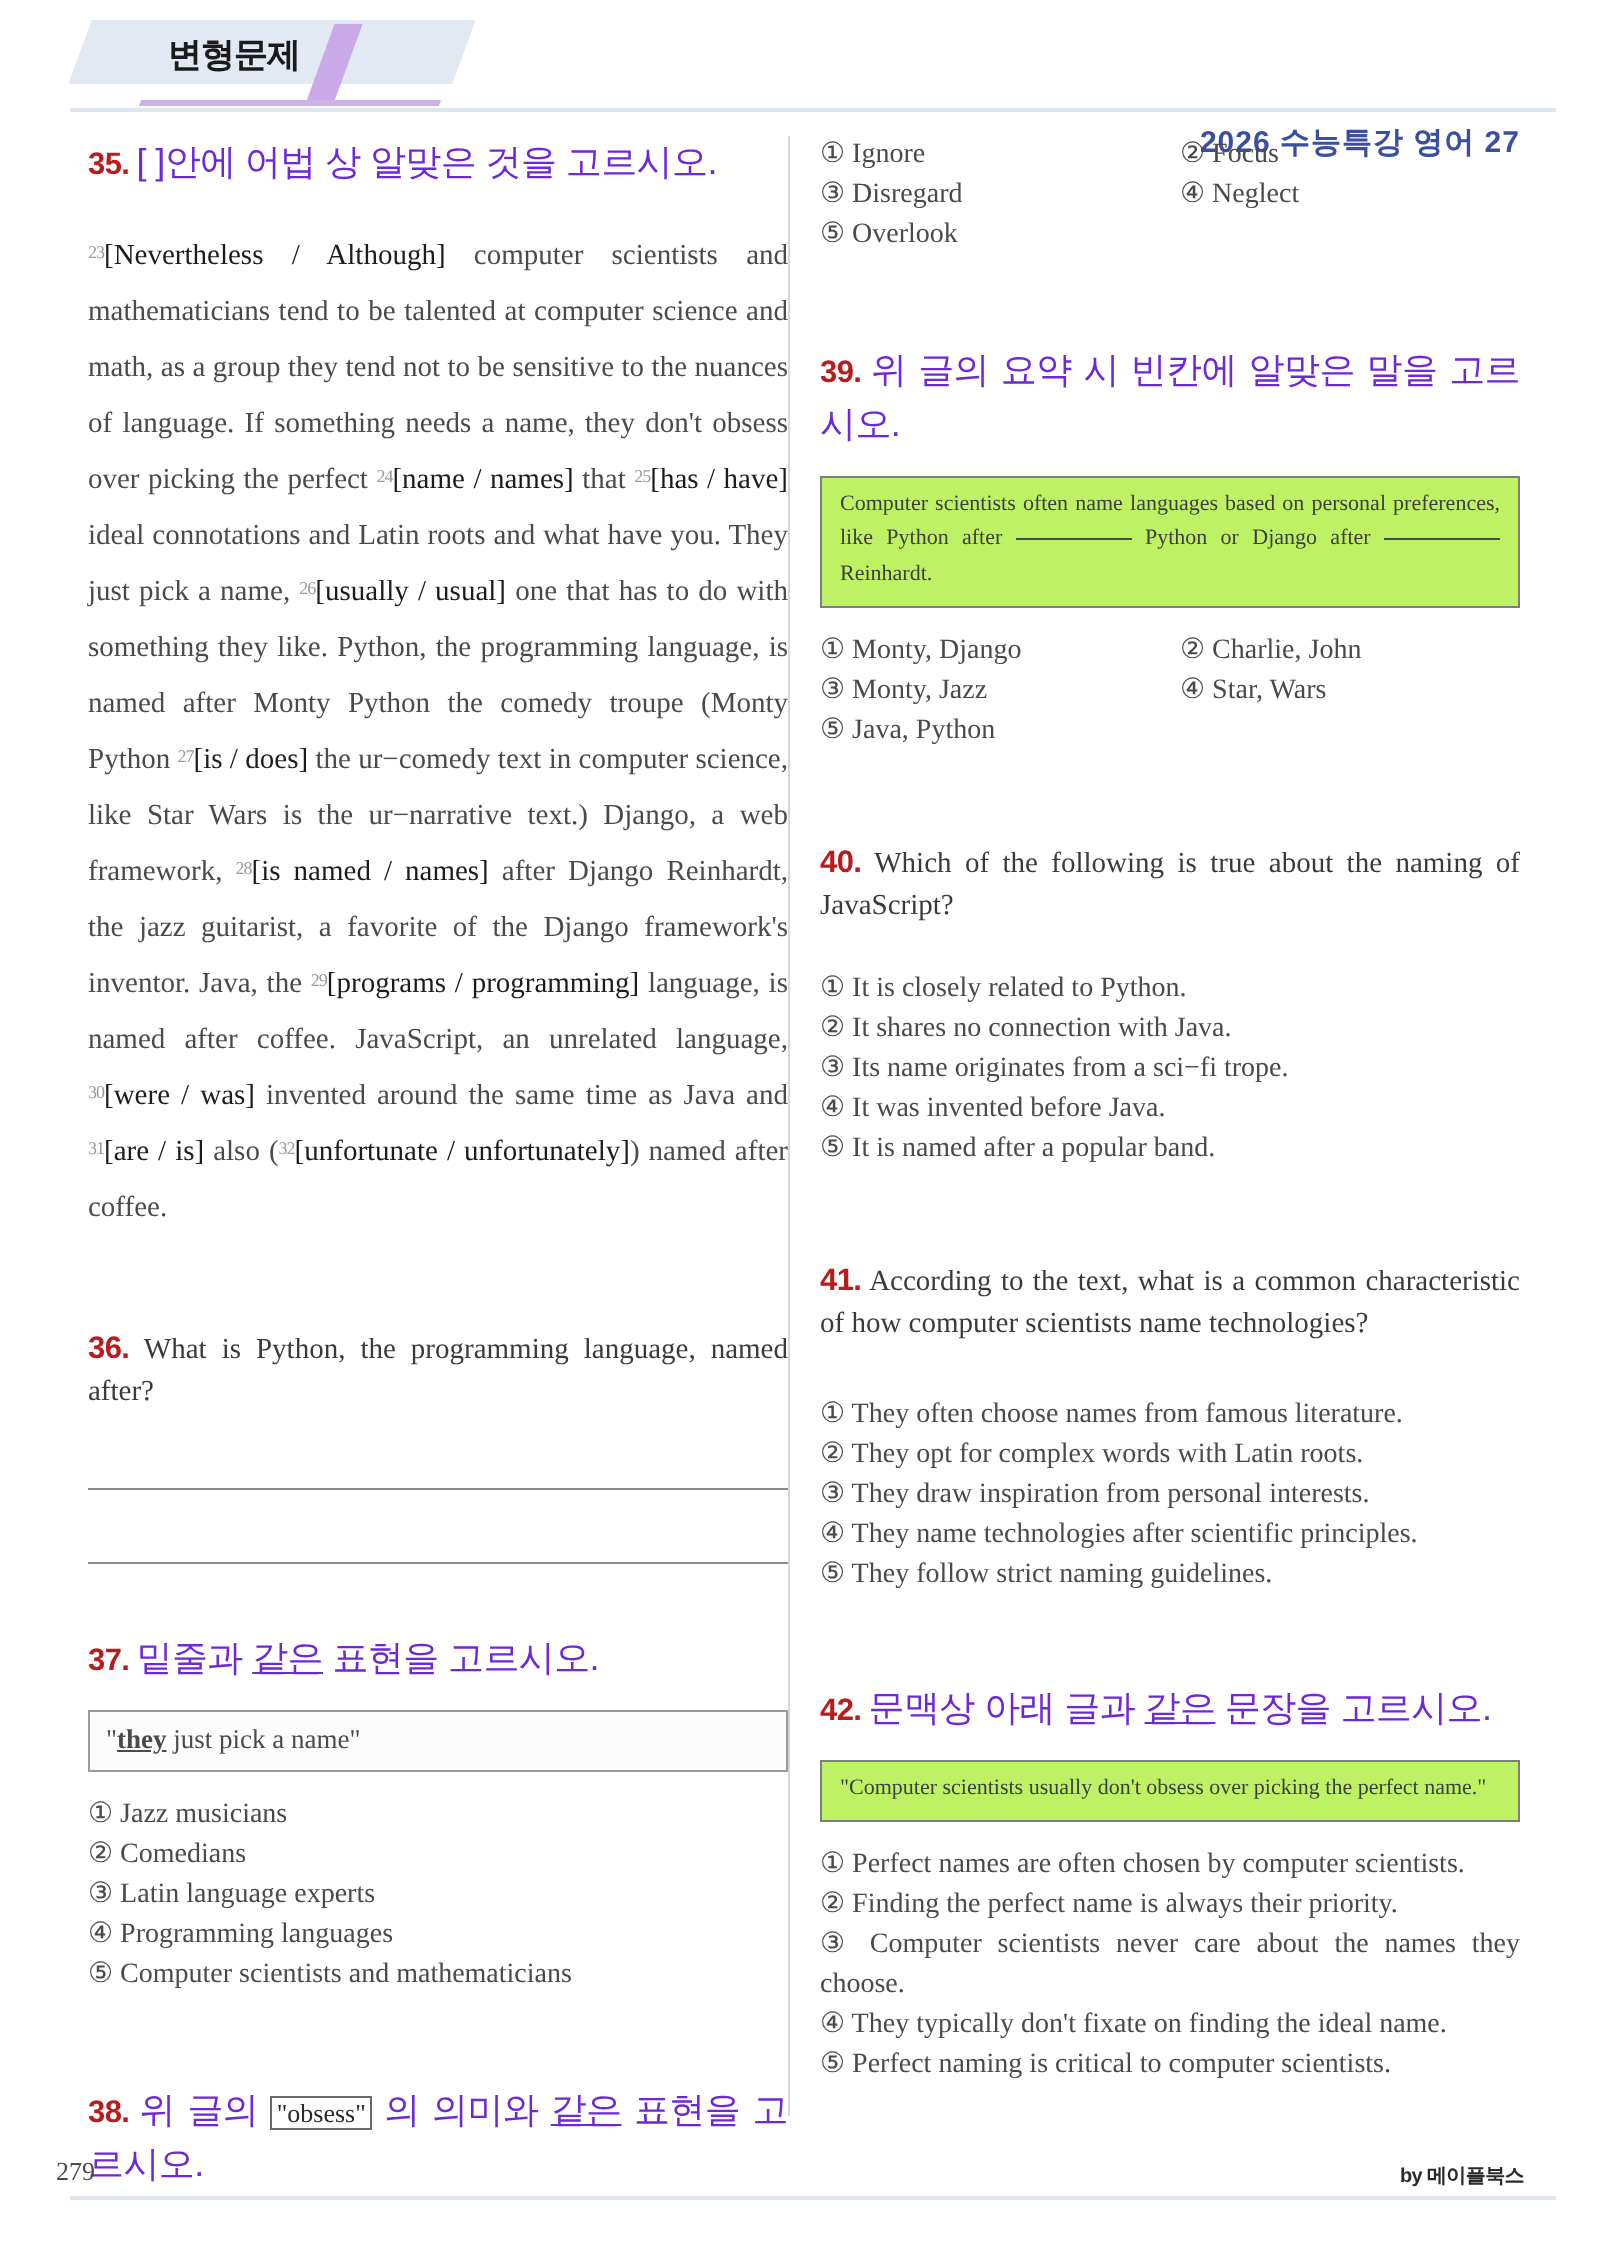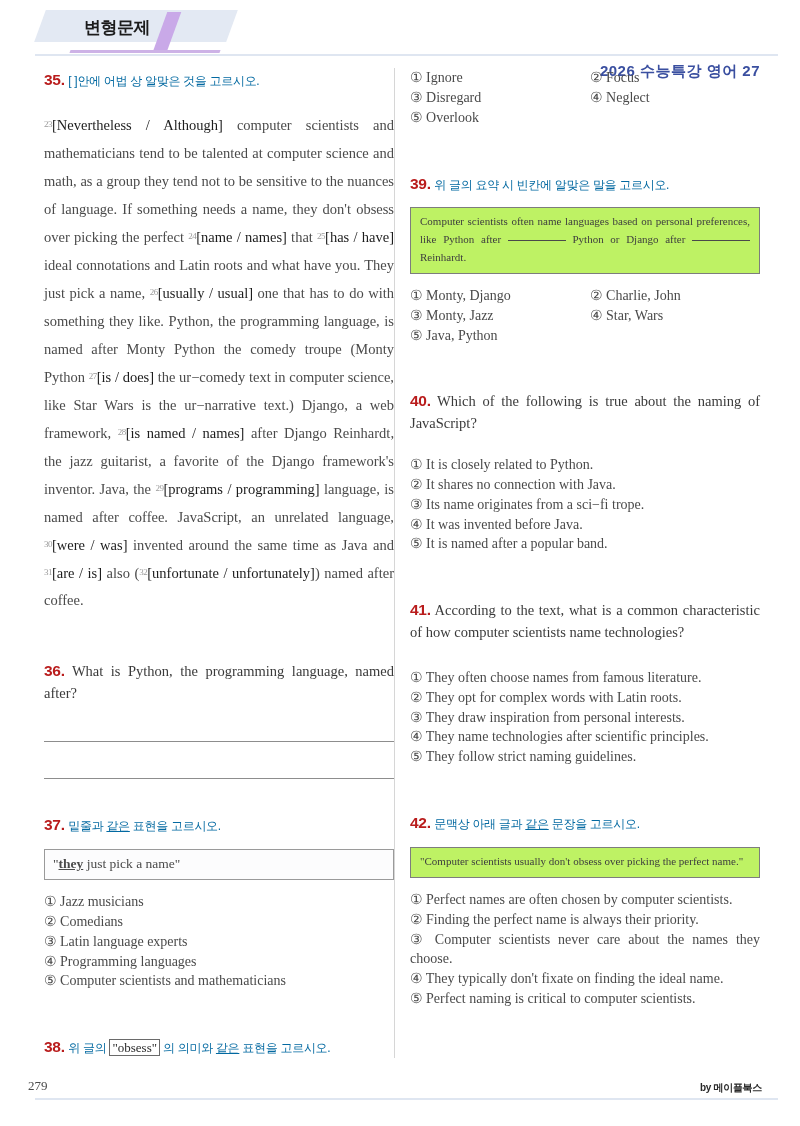--- a/index.html
+++ b/index.html
@@ -110,22 +110,22 @@
   }
   .q-num {
     font-family: "Liberation Sans", "DejaVu Sans", sans-serif;
     font-weight: bold;
     font-size: 15.5px;
     color: #b91c1c;
     letter-spacing: -0.3px;
   }
   .ko {
     font-family: "Liberation Sans", "DejaVu Sans", sans-serif;
-    font-size: 12px;
-    color: #0369a1;
+    font-size: 18px;
+    color: #6d28d9;
     letter-spacing: -0.3px;
   }
   .u { text-decoration: underline; }
 
   .passage {
     font-size: 14.5px;
     line-height: 1.93;
     text-align: justify;
     text-justify: inter-word;
     color: #4a4a4a;

